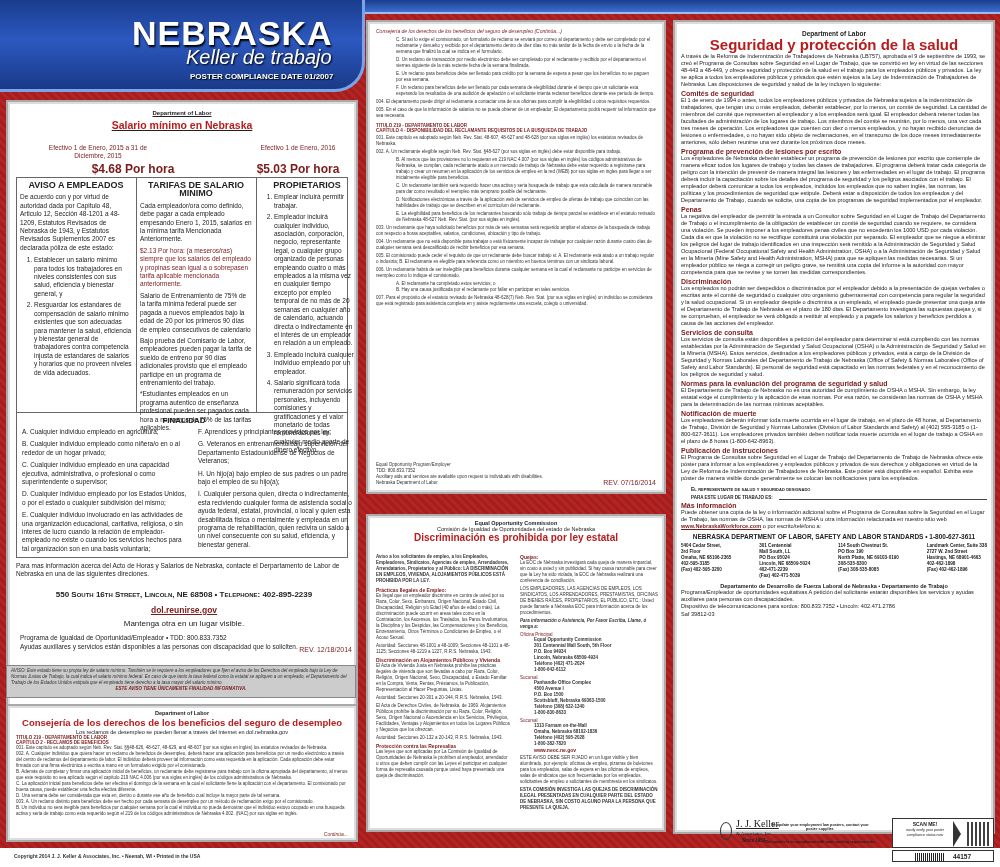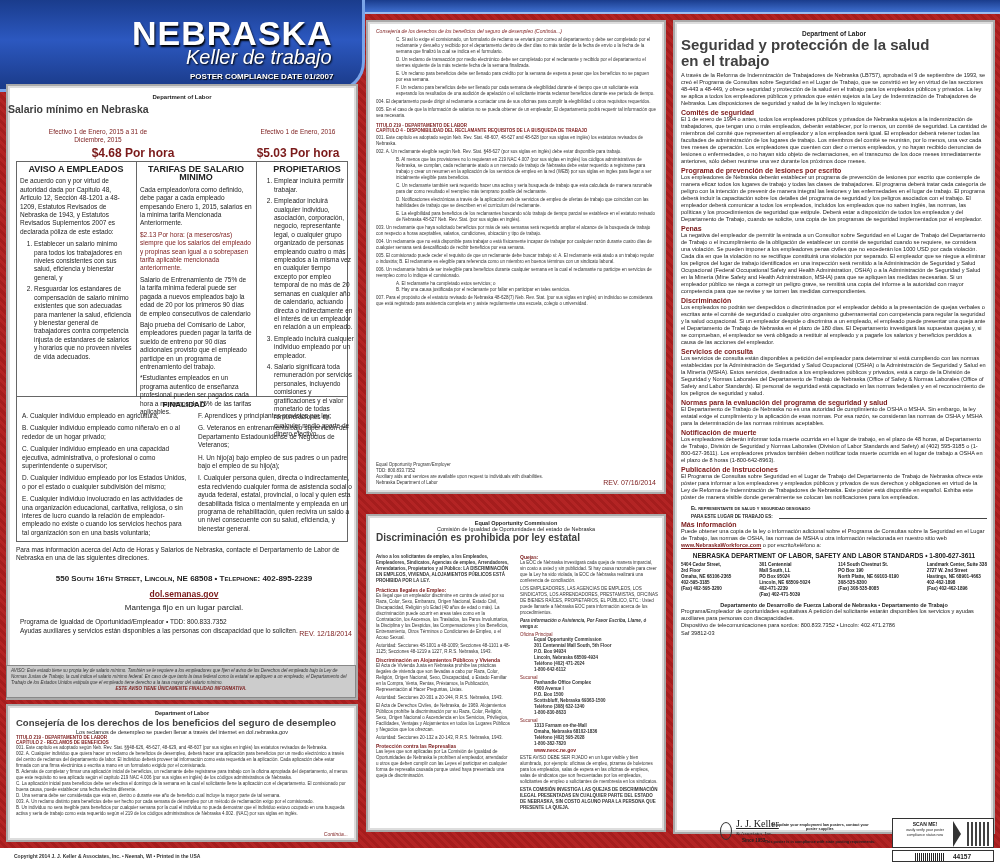--- a/index.html
+++ b/index.html
@@ -6,21 +6,21 @@
 body{width:1000px;height:867px;overflow:hidden;background:#fff;font-family:"Liberation Sans",sans-serif;position:relative;color:#222}
 .bg{position:absolute;left:0;top:0;width:1000px;height:848px;background:repeating-linear-gradient(45deg,#b32424 0 3px,#a51d1d 3px 6px);}
 .header{position:absolute;left:0;top:0;width:365px;height:92px;background:linear-gradient(180deg,#1a3c8c 0%,#2c58c0 45%,#1a3a88 100%);border-bottom:3px solid #7aa4e8;border-right:3px solid #7aa4e8;border-bottom-right-radius:30px}
 .topband{position:absolute;left:340px;top:0;width:660px;height:14px;background:linear-gradient(180deg,#1a3c8c,#3f6fd0);border-bottom:2px solid #9bbcf0}
 .h-title{position:absolute;left:132px;top:14px;color:#fff;font-weight:bold;font-size:34px;letter-spacing:1px;text-shadow:1px 2px 2px #000}
 .h-sub{position:absolute;left:186px;top:46px;color:#fff;font-style:italic;font-size:20px;text-shadow:1px 1px 2px #000}
 .h-date{position:absolute;left:190px;top:72px;color:#fff;font-weight:bold;font-size:8px;text-shadow:1px 1px 1px #000}
 .panel{position:absolute;background:#fff;border:2px solid #aaa;box-shadow:0 0 0 2px #ddd inset}
 .dept{font-size:8px;font-weight:bold;text-align:center;color:#222}
 .maroon{color:#7a1a1a}
-.ptitle{font-weight:bold;color:#404040}
+.ptitle{font-weight:bold;text-align:center;color:#b91c1c}
 .tiny{font-size:4.5px;line-height:6px;color:#333}
 .small{font-size:6.5px;line-height:8.4px;color:#222}
 .col{position:absolute}
 .colhead{font-size:9px;font-weight:bold;text-align:center;margin-bottom:4px}
 .list li{margin-left:14px;margin-bottom:3px}
 .bh{font-weight:bold;color:#7a1a1a;font-size:7px;margin-top:2px}
 .aviso{position:absolute;left:6px;top:665px;width:350px;height:33px;background:#ccc;border:1px solid #888;font-size:4.5px;line-height:6px;padding:2px 4px;font-style:italic;color:#333}
 .footer-text{position:absolute;font-size:5px;font-weight:bold;color:#333}
 .vline{position:absolute;width:1px;background:#666}
 .hline{position:absolute;height:1px;background:#666}
@@ -31,21 +31,21 @@
 <body>
 
 <div class="bg"></div>
 <div class="topband"></div>
 <div class="header">
   <div class="h-title">NEBRASKA</div>
   <div class="h-sub">Keller de trabajo</div>
   <div class="h-date">POSTER COMPLIANCE DATE 01/2007</div>
 </div>
 
-<div class="panel" style="left:6px;top:84px;width:352px;height:616px;">
+<div class="panel" style="left:6px;top:100px;width:352px;height:616px;text-decoration:underline;">
   <div class="dept" style="margin-top:8px;font-size:6px">Department of Labor</div>
   <div class="ptitle" style="font-size:10.5px;margin-top:3px">Salario mínimo en Nebraska</div>
   <div class="col maroon" style="left:30px;top:42px;width:120px;text-align:center;font-size:6.5px;line-height:8px">Efectivo 1 de Enero, 2015 a 31 de Diciembre, 2015</div>
   <div class="col maroon" style="left:60px;top:60px;width:130px;text-align:center;font-size:12px;font-weight:bold">$4.68 Por hora</div>
   <div class="col maroon" style="left:230px;top:42px;width:120px;text-align:center;font-size:6.5px">Efectivo 1 de Enero, 2016</div>
   <div class="col maroon" style="left:230px;top:60px;width:120px;text-align:center;font-size:12px;font-weight:bold">$5.03 Por hora</div>
 
   <div class="hline" style="left:8px;right:8px;top:75px"></div>
   <div class="vline" style="left:128px;top:75px;height:235px"></div>
   <div class="vline" style="left:248px;top:75px;height:235px"></div>
@@ -92,22 +92,22 @@
   </div>
   <div class="col small" style="left:190px;top:326px;width:154px">
     <div style="margin-bottom:4px">F. Aprendices y principiantes provistos por ley;</div>
     <div style="margin-bottom:4px">G. Veteranos en entrenamiento bajo supervición del Departamento Estadounidense de Negocios de Veteranos;</div>
     <div style="margin-bottom:4px">H. Un hijo(a) bajo empleo de sus padres o un padre bajo el empleo de su hijo(a);</div>
     <div style="margin-bottom:4px">I. Cualquier persona quien, directa o indirectamente, esta reciviendo cualquier forma de asistencia social o ayuda federal, estatal, provincial, o local y quien esta desabilitada física o mentalmente y empleada en un programa de rehabilitación, quien recivira un saldo a un nivel consecuente con su salud, eficiencia, y bienestar general.</div>
   </div>
 
   <div class="col small" style="left:8px;top:460px;width:336px">Para mas información acerca del Acto de Horas y Salarios de Nebraska, contacte el Derpartamento de Labor de Nebraska en una de las siguientes direciones.</div>
   <div class="col" style="left:8px;top:488px;width:336px;text-align:center;font-size:8px;font-weight:bold;font-variant:small-caps">550 South 16th Street, Lincoln, NE 68508  •  Telephone: 402-895-2239</div>
-  <div class="col maroon" style="left:8px;top:503px;width:336px;text-align:center;font-size:8.5px;font-weight:bold;text-decoration:underline">dol.semanas.gov</div>
-  <div class="col" style="left:8px;top:517px;width:336px;text-align:center;font-size:8px">Mantenga fijo en un lugar parcial.</div>
+  <div class="col maroon" style="left:8px;top:503px;width:336px;text-align:center;font-size:8.5px;font-weight:bold;text-decoration:underline">dol.reunirse.gov</div>
+  <div class="col" style="left:8px;top:517px;width:336px;text-align:center;font-size:8px">Mantenga otra en un lugar visible.</div>
   <div class="col small" style="left:12px;top:532px;width:330px">Programa de Igualdad de Oportunidad/Empleador   •   TDD: 800.833.7352</div>
   <div class="col small" style="left:12px;top:541px;width:330px">Ayudas auxiliares y servicios están disponibles a las personas con discapacidad que lo soliciten.</div>
   <div class="rev" style="right:4px;top:544px">REV. 12/18/2014</div>
 </div>
 
 <div class="aviso">
   <div>AVISO: Este estado tiene su propia ley de salario mínimo. También se le requiere a los empleadores que fijen el aviso de los Derechos del empleado bajo la Ley de Normas Justas de Trabajo, la cual indica el salario mínimo federal. En caso de que tanto la tasa federal como la estatal se apliquen a un empleado, el Departamento del Trabajo de los Estados Unidos estipula que el empleado tiene derecho a la tasa mayor del salario mínimo.</div>
   <div style="text-align:center;font-weight:bold;color:#7a1a1a">ESTE AVISO TIENE ÚNICAMENTE FINALIDAD INFORMATIVA.</div>
 </div>
 
@@ -210,21 +210,20 @@
     </div>
     <div class="maroon" style="font-size:5px;font-weight:bold;margin-left:14px">www.neoc.ne.gov</div>
     <div class="tiny" style="margin-top:2px">ESTE AVISO DEBE SER FIJADO en un lugar visible y bien alumbrado, por ejemplo: oficinas de empleo, pizarras de boletones para los empleados, salas de espera en las oficinas de empleos, salas de sindicatos que son frecuentadas por los empleados, solicitantes de empleo o solicitantes de membresía en los sindicatos.</div>
     <div class="tiny" style="font-weight:bold;margin-top:2px">ESTA COMISIÓN INVESTIGA LAS QUEJAS DE DISCRIMINACIÓN ILEGAL PRESENTADAS EN CUALQUIER PARTE DEL ESTADO DE NEBRASKA, SIN COSTO ALGUNO PARA LA PERSONA QUE PRESENTE LA QUEJA.</div>
   </div>
 </div>
 
 <div class="panel" style="left:673px;top:20px;width:322px;height:814px;padding:8px 6px;overflow:hidden">
   <div class="dept" style="font-size:6.5px">Department of Labor</div>
   <div class="ptitle" style="font-size:15px;line-height:16px">Seguridad y protección de la salud</div>
-  <div class="ptitle" style="font-size:15px;line-height:16px;margin-bottom:3px">en el trabajo</div>
   <div class="small" style="font-size:5.6px;line-height:7px">A través de la Reforma de Indemnización de Trabajadores de Nebraska (LB757), aprobada el 9 de septiembre de 1993, se creó el Programa de Consultas sobre Seguridad en el Lugar de Trabajo, que se convirtió en ley en virtud de las secciones 48-443 a 48-449, y ofrece seguridad y protección de la salud en el trabajo para los empleados públicos y privados. La ley se aplica a todos los empleadores públicos y privados que estén sujetos a la Ley de Indemnización de Trabajadores de Nebraska. Las disposiciones de seguridad y salud de la ley incluyen lo siguiente:</div>
   <div>
     <div class="bh">Comités de seguridad</div>
     <div class="small" style="font-size:5.6px;line-height:7px">El 1 de enero de 1994 o antes, todos los empleadores públicos y privados de Nebraska sujetos a la indemnización de trabajadores, que tengan uno o más empleados, deberán establecer, por lo menos, un comité de seguridad. La cantidad de miembros del comité que representen al empleador y a los empleados será igual. El empleador deberá retener todas las facultades de administración de los lugares de trabajo. Los miembros del comité se reunirán, por lo menos, una vez cada tres meses de operación. Los empleadores que cuenten con diez o menos empleados, y no hayan recibido denuncias de lesiones o enfermedades, o no hayan sido objeto de reclamaciones, en el transcurso de los doce meses inmediatamente anteriores, sólo deben reunirse una vez durante los próximos doce meses.</div>
     <div class="bh">Programa de prevención de lesiones por escrito</div>
     <div class="small" style="font-size:5.6px;line-height:7px">Los empleadores de Nebraska deberán establecer un programa de prevención de lesiones por escrito que contemple de manera eficaz todos los lugares de trabajo y todas las clases de trabajadores. El programa deberá tratar cada categoría de peligro con la intención de prevenir de manera integral las lesiones y las enfermedades en el lugar de trabajo. El programa deberá incluir la capacitación sobre los detalles del programa de seguridad y los peligros asociados con el trabajo. El empleador deberá comunicar a todos los empleados, incluidos los empleados que no saben inglés, las normas, las políticas y los procedimientos de seguridad que estipule. Deberá estar a disposición de todos los empleados y del Departamento de Trabajo, cuando se solicite, una copia de los programas de seguridad implementados por el empleador.</div>
     <div class="bh">Penas</div>
     <div class="small" style="font-size:5.6px;line-height:7px">La negativa del empleador de permitir la entrada a un Consultor sobre Seguridad en el Lugar de Trabajo del Departamento de Trabajo o el incumplimiento de la obligación de establecer un comité de seguridad cuando se requiere, se considera una violación. Se pueden imponer a los empleadores penas civiles que no excederán los 1000 USD por cada violación. Cada día en que la violación no se rectifique constituirá una violación por separado. El empleador que se niegue a eliminar los peligros del lugar de trabajo identificados en una inspección será remitido a la Administración de Seguridad y Salud Ocupacional (Federal Occupational Safety and Health Administration, OSHA) o a la Administración de Seguridad y Salud en la Minería (Mine Safety and Health Administration, MSHA) para que se apliquen las medidas necesarias. Si un empleador público se niega a corregir un peligro grave, se remitirá una copia del informe a la autoridad con mayor competencia para que se revise y se tomen las medidas correspondientes.</div>
     <div class="bh">Discriminación</div>
     <div class="small" style="font-size:5.6px;line-height:7px">Los empleados no podrán ser despedidos o discriminados por el empleador debido a la presentación de quejas verbales o escritas ante el comité de seguridad o cualquier otro organismo gubernamental con competencia para regular la seguridad y la salud ocupacional. Si un empleador despide o discrimina a un empleado, el empleado puede presentar una queja ante el Departamento de Trabajo de Nebraska en el plazo de 180 días. El Departamento investigará las supuestas quejas y, si se comprueban, el empleador se verá obligado a restituir al empleado y a pagarle los salarios y beneficios perdidos a causa de las acciones del empleador.</div>

